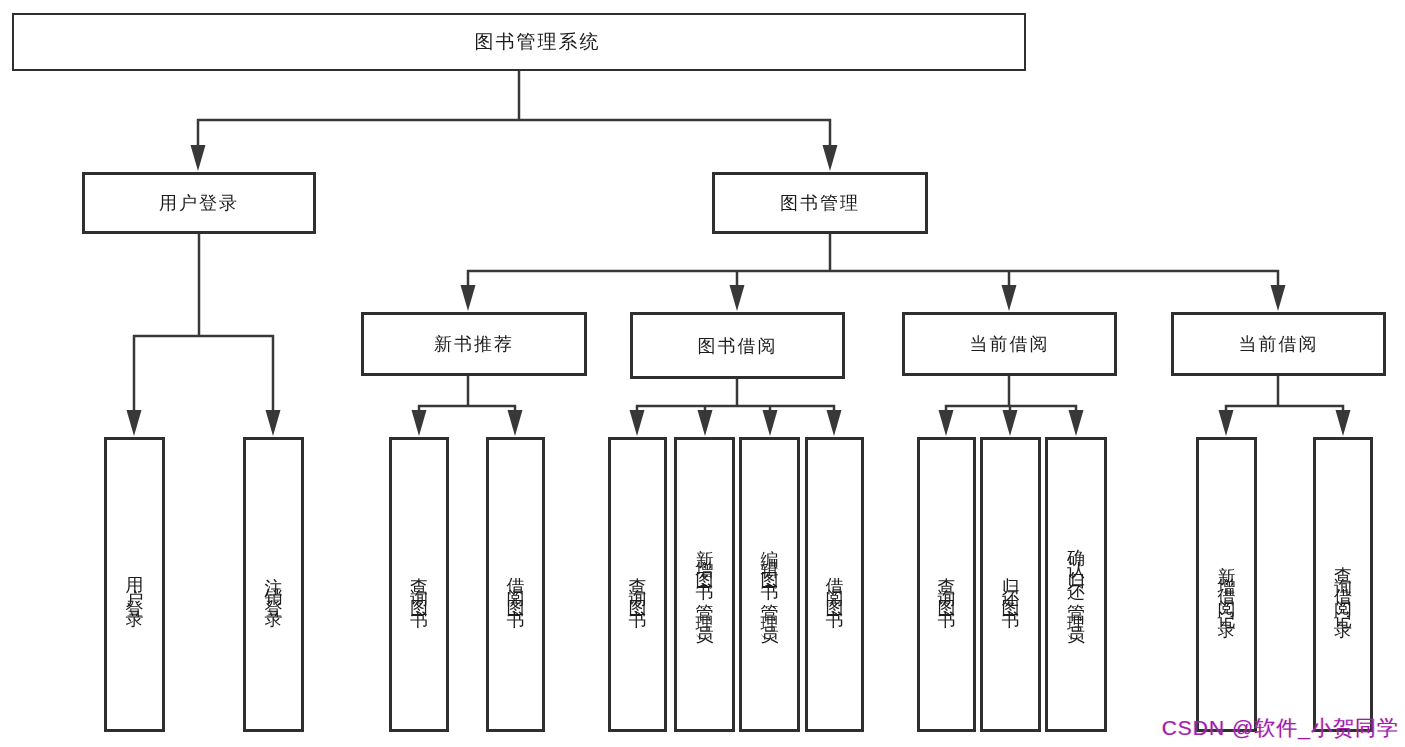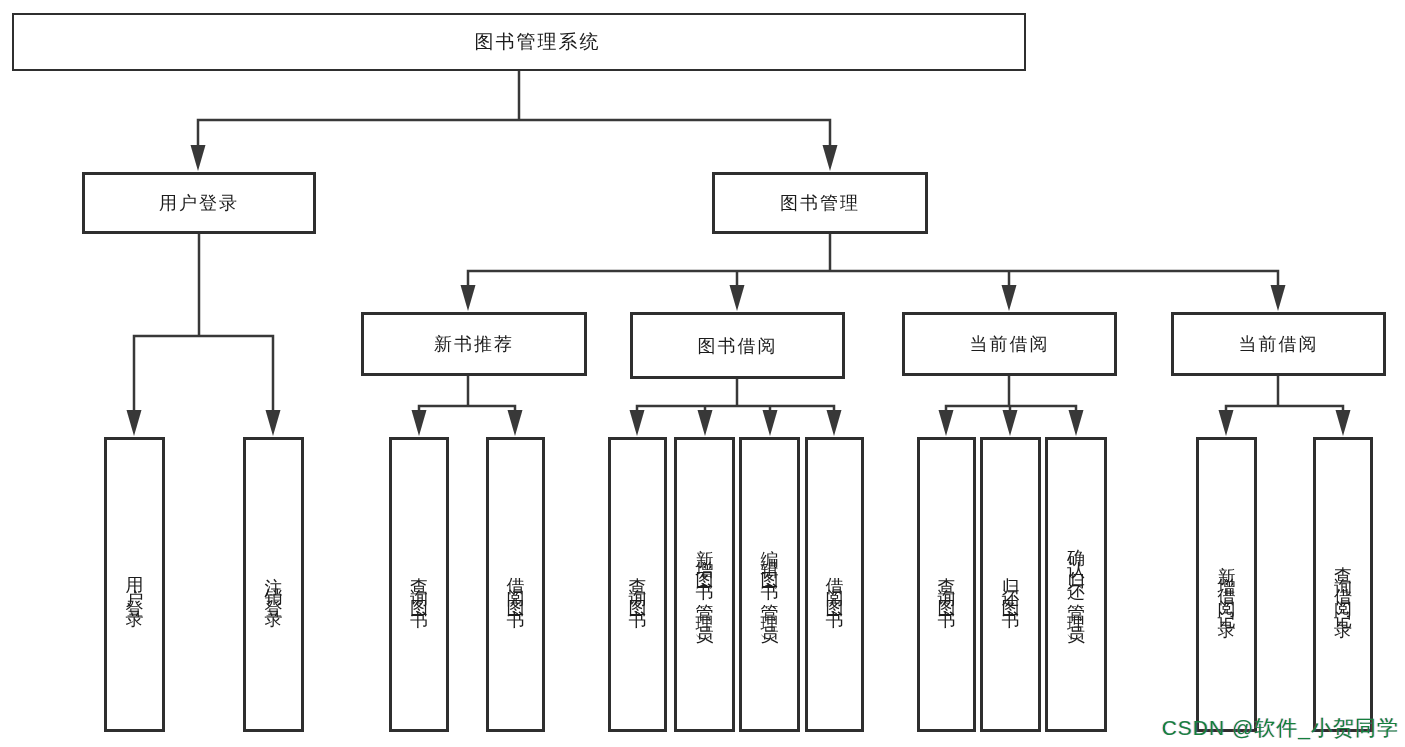--- a/index.html
+++ b/index.html
@@ -29,21 +29,21 @@
     font-size:18px;
     line-height:1;
     letter-spacing:11px;
     white-space:nowrap;
   }
   .watermark{
     position:absolute;
     right:6px;bottom:5px;
     z-index:3;
     font-size:21px;
-    color:#15803d;
+    color:#a21caf;
     letter-spacing:1px;
     text-shadow:1px 0 0 rgba(90,130,255,0.30), -1px 0 0 rgba(255,90,90,0.30);
     white-space:nowrap;
   }
 </style>
 </head>
 <body>
 
 <div class="canvas">
 

